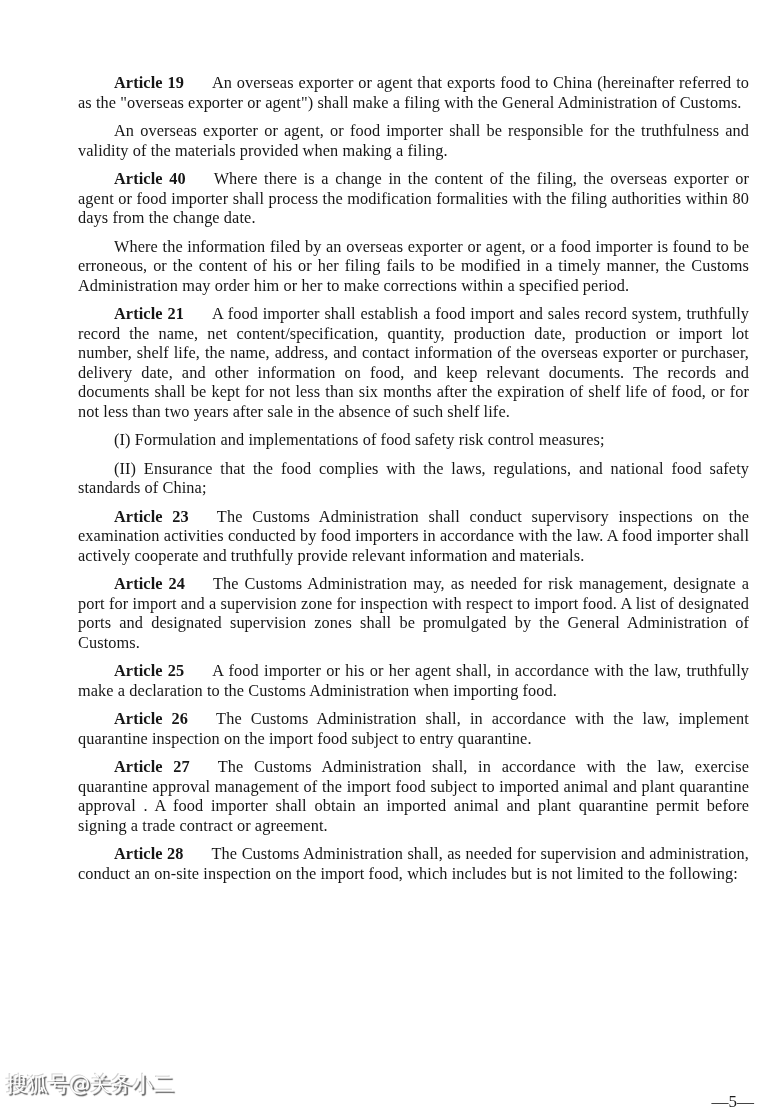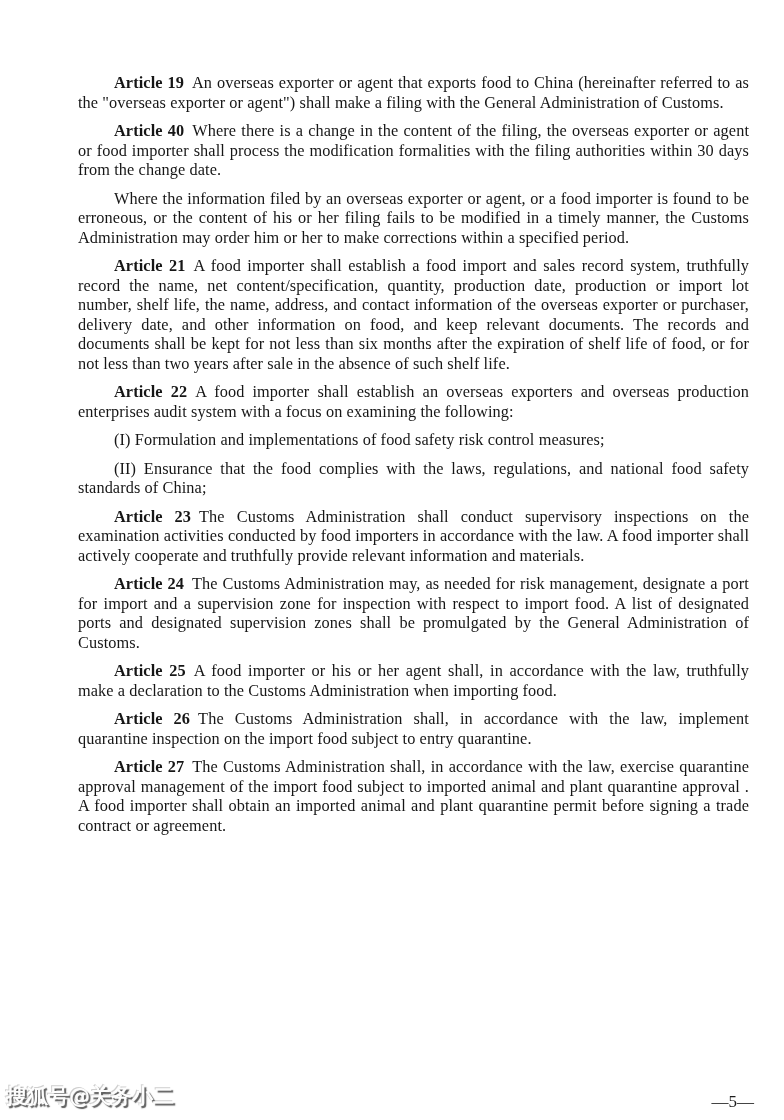--- a/index.html
+++ b/index.html
@@ -24,28 +24,28 @@
     margin: 0 0 9px 0;
     font-size: 16.3px;
     line-height: 19.5px;
     text-align: justify;
     text-indent: 36px;
     color: #161616;
     letter-spacing: 0.1px;
   }
   .article-label {
     font-weight: bold;
-    margin-right: 8px;
+    margin-right: 28px;
   }
   .footer-watermark {
     position: absolute;
     left: 6px;
-    bottom: 10px;
+    bottom: 22px;
     font-family: "DejaVu Sans", sans-serif;
-    font-weight: bold;
+    font-weight: normal;
     font-size: 21px;
     color: #fdfdfd;
     text-shadow: 2px 2px 1px #5f5f5f, -1px -1px 0 #cfcfcf;
     white-space: nowrap;
   }
   .footer-pageno {
     position: absolute;
     right: 30px;
     bottom: 8px;
     font-family: "Liberation Serif", serif;
@@ -54,42 +54,43 @@
   }
 </style>
 </head>
 <body>
 
 <div class="page">
 
   <p class="para"><span class="article-label">Article 19</span><span>An overseas exporter or agent that exports food to China (hereinafter referred to as the "overseas exporter or agent") shall make a filing with the General Administration of Customs.</span></p>
 
 
+  <p class="para"><span>An overseas exporter or agent, or food importer shall be responsible for the truthfulness and validity of the materials provided when making a filing.</span></p>
 
 
-  <p class="para"><span class="article-label">Article 40</span><span>Where there is a change in the content of the filing,  the overseas exporter or agent  or food importer shall process the modification formalities with the filing authorities within 30 days from the change date.</span></p>
+  <p class="para"><span class="article-label">Article 40</span><span>Where there is a change in the content of the filing,  the overseas exporter or agent  or food importer shall process the modification formalities with the filing authorities within 80 days from the change date.</span></p>
 
   <p class="para"><span>Where the information filed by an overseas exporter or agent, or a food importer is found to be erroneous, or the content of his or her filing fails to be modified in a timely manner, the Customs Administration may order him or her to make corrections within a specified period.</span></p>
 
   <p class="para"><span class="article-label">Article 21</span><span>A food importer shall establish a food import and sales record system, truthfully record the name, net content/specification, quantity, production date, production or import lot number, shelf life, the name, address, and contact information of the overseas exporter or purchaser, delivery date, and other information on food, and keep relevant documents. The records and documents shall be kept for not less than six months after the expiration of shelf life of food, or for not less than two years after sale in the absence of such shelf life.</span></p>
 
-  <p class="para"><span class="article-label">Article 22</span><span>A food importer shall establish an overseas exporters and overseas production enterprises audit system with a focus on examining the following:</span></p>
 
   <p class="para"><span>(I) Formulation and implementations of food safety risk control measures;</span></p>
 
   <p class="para"><span>(II) Ensurance that the food complies with the laws, regulations, and national food safety standards of China;</span></p>
 
   <p class="para"><span class="article-label">Article 23</span><span>The Customs Administration shall conduct supervisory inspections on the examination activities conducted by food importers in accordance with the law. A food importer shall actively cooperate and truthfully provide relevant information and materials.</span></p>
 
   <p class="para"><span class="article-label">Article 24</span><span>The Customs Administration may, as needed for risk management, designate a port for import and a supervision zone for inspection with respect to import food. A list of designated ports and designated supervision zones shall be promulgated by the General Administration of Customs.</span></p>
 
   <p class="para"><span class="article-label">Article 25</span><span>A food importer or his or her agent shall, in accordance with the law, truthfully make a declaration to the Customs Administration when importing food.</span></p>
 
   <p class="para"><span class="article-label">Article 26</span><span>The Customs Administration shall, in accordance with the law, implement quarantine inspection on the import food subject to entry quarantine.</span></p>
 
   <p class="para"><span class="article-label">Article 27</span><span>The Customs Administration shall, in accordance with the law, exercise quarantine approval management of the import food subject to imported animal and plant quarantine approval . A food importer shall obtain an imported animal and plant quarantine permit before signing a trade contract or agreement.</span></p>
 
+  <p class="para"><span class="article-label">Article 28</span><span>The Customs Administration shall, as needed for supervision and administration, conduct an on-site inspection on the import food,  which includes but is not limited to the following:</span></p>
 
 
 </div>
 
 <div class="footer-watermark">搜狐号@关务小二</div>
 <div class="footer-pageno">—5—</div>
 
 </body></html>

